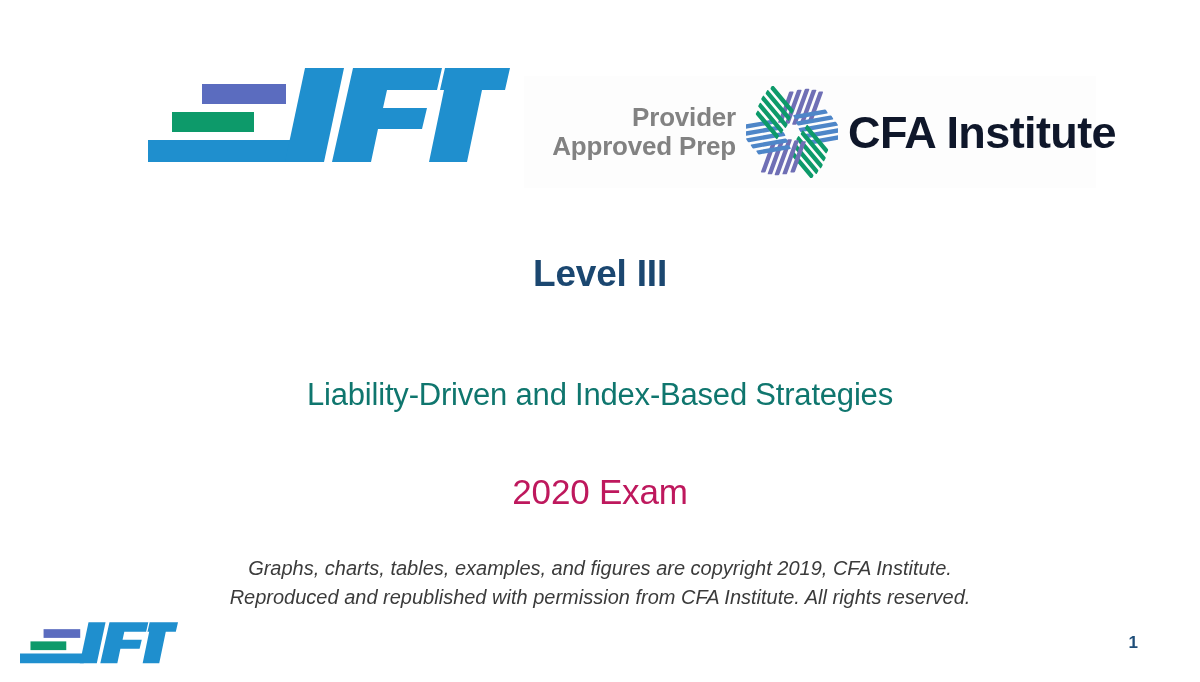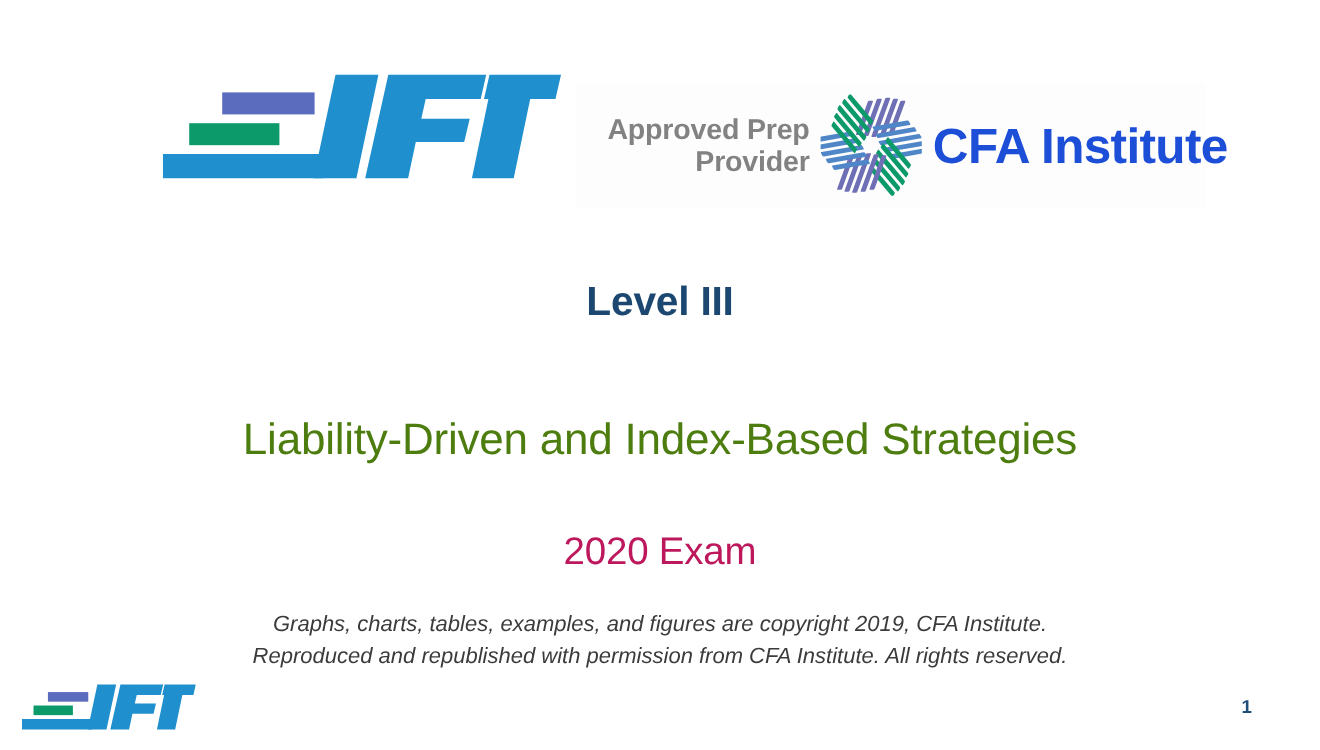--- a/index.html
+++ b/index.html
@@ -64,21 +64,21 @@
     width: 212px;
     flex: none;
   }
   .cfa-mark {
     width: 92px;
     height: 92px;
     flex: none;
   }
   .cfa-mark svg { display: block; width: 100%; height: 100%; }
   .cfa-wordmark {
-    color: #1d4ed8;
+    color: #0f172a;
     font-size: 45px;
     font-weight: bold;
     letter-spacing: -0.6px;
     line-height: 1;
     white-space: nowrap;
   }
 
   
   .title-block {
     position: absolute;
@@ -89,22 +89,22 @@
   }
   .level-title {
     color: #1b4770;
     font-size: 37px;
     font-weight: bold;
     letter-spacing: -0.2px;
     line-height: 1.2;
     margin: 0;
   }
   .topic-title {
-    color: #4d7c0f;
-    font-size: 40px;
+    color: #0f766e;
+    font-size: 31px;
     font-weight: normal;
     letter-spacing: -0.2px;
     line-height: 1.2;
     margin: 80px 0 0 0;
   }
   .exam-year {
     color: #be185d;
     font-size: 35px;
     font-weight: normal;
     letter-spacing: -0.2px;
@@ -164,22 +164,22 @@
         <polygon points="157,6 196,6 176,100 137,100" fill="#1f8fce"></polygon>
 
         <polygon points="205,6 294,6 289,28 239,28 235,46 279,46 274,67 230,67 223,100 184,100" fill="#1f8fce"></polygon>
 
         <polygon points="297,6 362,6 357,28 334,28 319,100 281,100 296,28 292,28" fill="#1f8fce"></polygon>
       </svg>
     </div>
 
     <div class="cfa-lockup">
       <div class="cfa-approved">
+        <div>Provider</div>
         <div>Approved Prep</div>
-        <div>Provider</div>
       </div>
 
       <div class="cfa-mark">
         <svg viewBox="0 0 100 100" xmlns="http://www.w3.org/2000/svg" aria-hidden="true">
           <defs>
             <g id="petal-stripes">
               <rect x="-19" y="-44" width="5" height="34" rx="1"></rect>
               <rect x="-11" y="-46" width="5" height="37" rx="1"></rect>
               <rect x="-3" y="-47" width="5" height="39" rx="1"></rect>
               <rect x="5" y="-46" width="5" height="37" rx="1"></rect>

